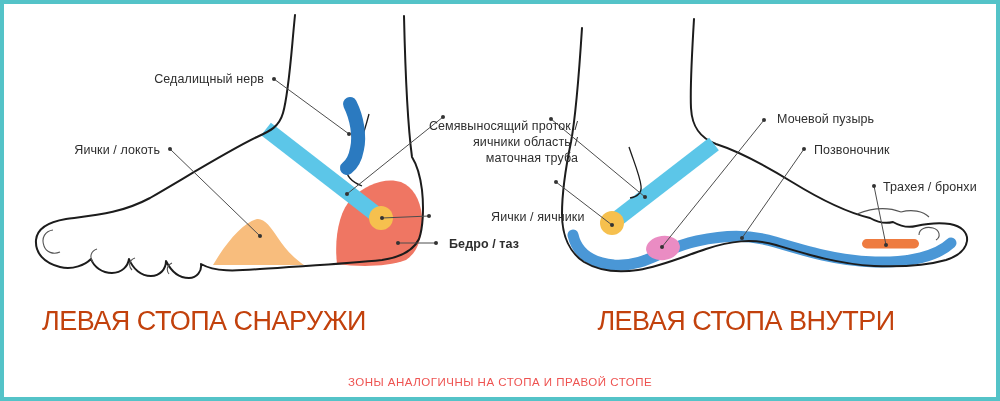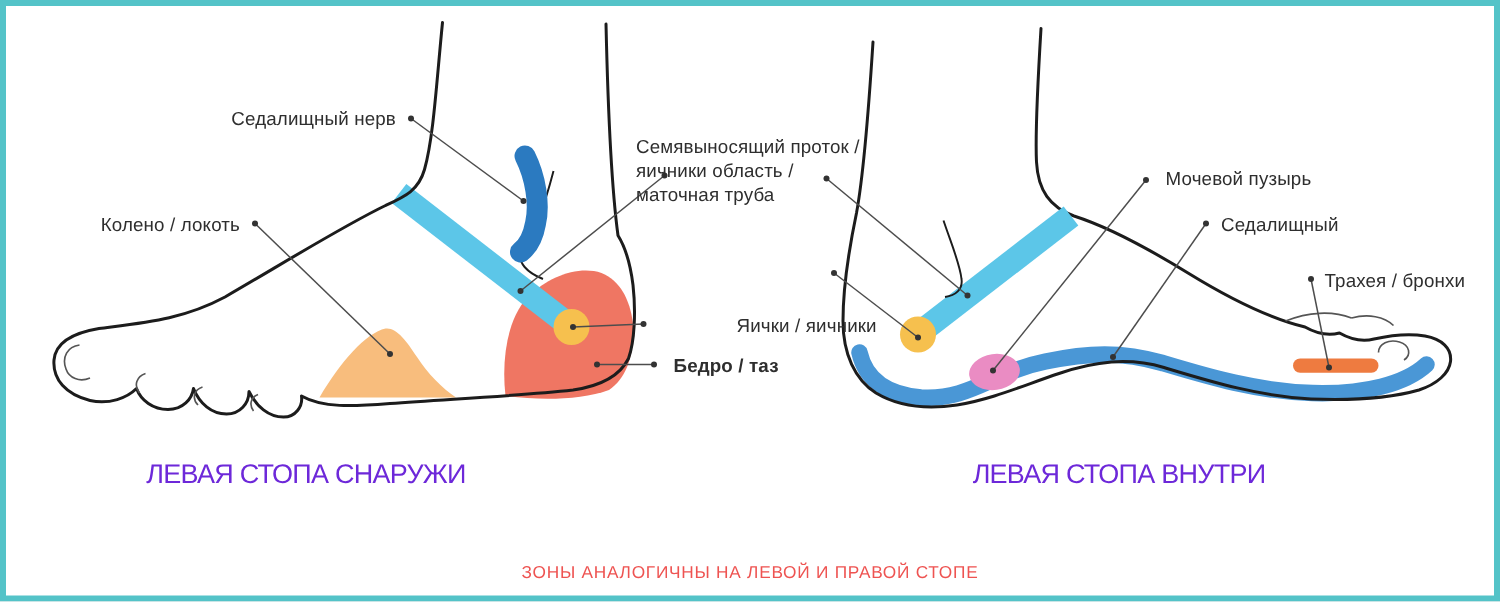--- a/index.html
+++ b/index.html
@@ -5,25 +5,25 @@
   html,body{margin:0;padding:0;background:#e8e8e8;font-family:"Liberation Sans",sans-serif;}
   #stage{
     position:relative;width:1000px;height:401px;background:#ffffff;
     border:4px solid #54c3c8;box-sizing:border-box;overflow:hidden;
   }
   #art{position:absolute;left:-4px;top:-4px;width:1000px;height:401px;}
   .lbl{
     position:absolute;font-size:12.5px;line-height:16px;color:#2e2e2e;
     white-space:nowrap;letter-spacing:0.1px;
   }
-  .lbl.center{white-space:normal;text-align:left;}
+  .lbl.center{white-space:normal;text-align:right;margin-top:28px;}
   .lbl.right{text-align:left;}
   .title{
     position:absolute;top:302px;width:400px;text-align:center;
-    font-size:18px;letter-spacing:-0.5px;color:#6d28d9;
+    font-size:27px;letter-spacing:-0.5px;color:#c2410c;
   }
   #title-left{left:0px;}
   #title-right{left:542px;}
   .note{
     position:absolute;left:0;top:372px;width:992px;text-align:center;
     font-size:11.5px;letter-spacing:0.5px;color:#ee5351;
   }
 </style>
 </head>
 <body>
@@ -134,37 +134,37 @@
         <circle cx="742" cy="238" r="2" stroke="none"></circle>
 
       <line x1="874" y1="186" x2="886" y2="245"></line>
       <circle cx="874" cy="186" r="2" stroke="none"></circle>
         <circle cx="886" cy="245" r="2" stroke="none"></circle>
     </g>
   </svg>
 
   <div class="lbl right" style="right:732px;top:67px;">Седалищный нерв</div>
 
-  <div class="lbl right" style="right:836px;top:138px;">Колено / локоть</div>
+  <div class="lbl right" style="right:836px;top:138px;">Яички / локоть</div>
 
   <div class="lbl center" style="left:420px;top:86px;width:154px;">
     <span>Семявыносящий проток /</span><br>
     <span>яичники область /</span><br>
     <span>маточная труба</span>
   </div>
 
 
   <div class="lbl" style="left:440px;top:205px;margin-left:47px;">Яички / яичники</div>
 
   <div class="lbl" style="left:445px;top:232px;font-weight:bold;">Бедро / таз</div>
 
   <div class="lbl" style="left:773px;top:107px;">Мочевой пузырь</div>
 
-  <div class="lbl" style="left:810px;top:138px;">Седалищный</div>
+  <div class="lbl" style="left:810px;top:138px;">Позвоночник</div>
 
   <div class="lbl" style="left:879px;top:175px;">Трахея / бронхи</div>
 
   <div class="title" id="title-left">ЛЕВАЯ СТОПА СНАРУЖИ</div>
 
   <div class="title" id="title-right">ЛЕВАЯ СТОПА ВНУТРИ</div>
 
-  <div class="note">ЗОНЫ АНАЛОГИЧНЫ НА ЛЕВОЙ И ПРАВОЙ СТОПЕ</div>
+  <div class="note">ЗОНЫ АНАЛОГИЧНЫ НА СТОПА И ПРАВОЙ СТОПЕ</div>
 </div>
 
 </body></html>

